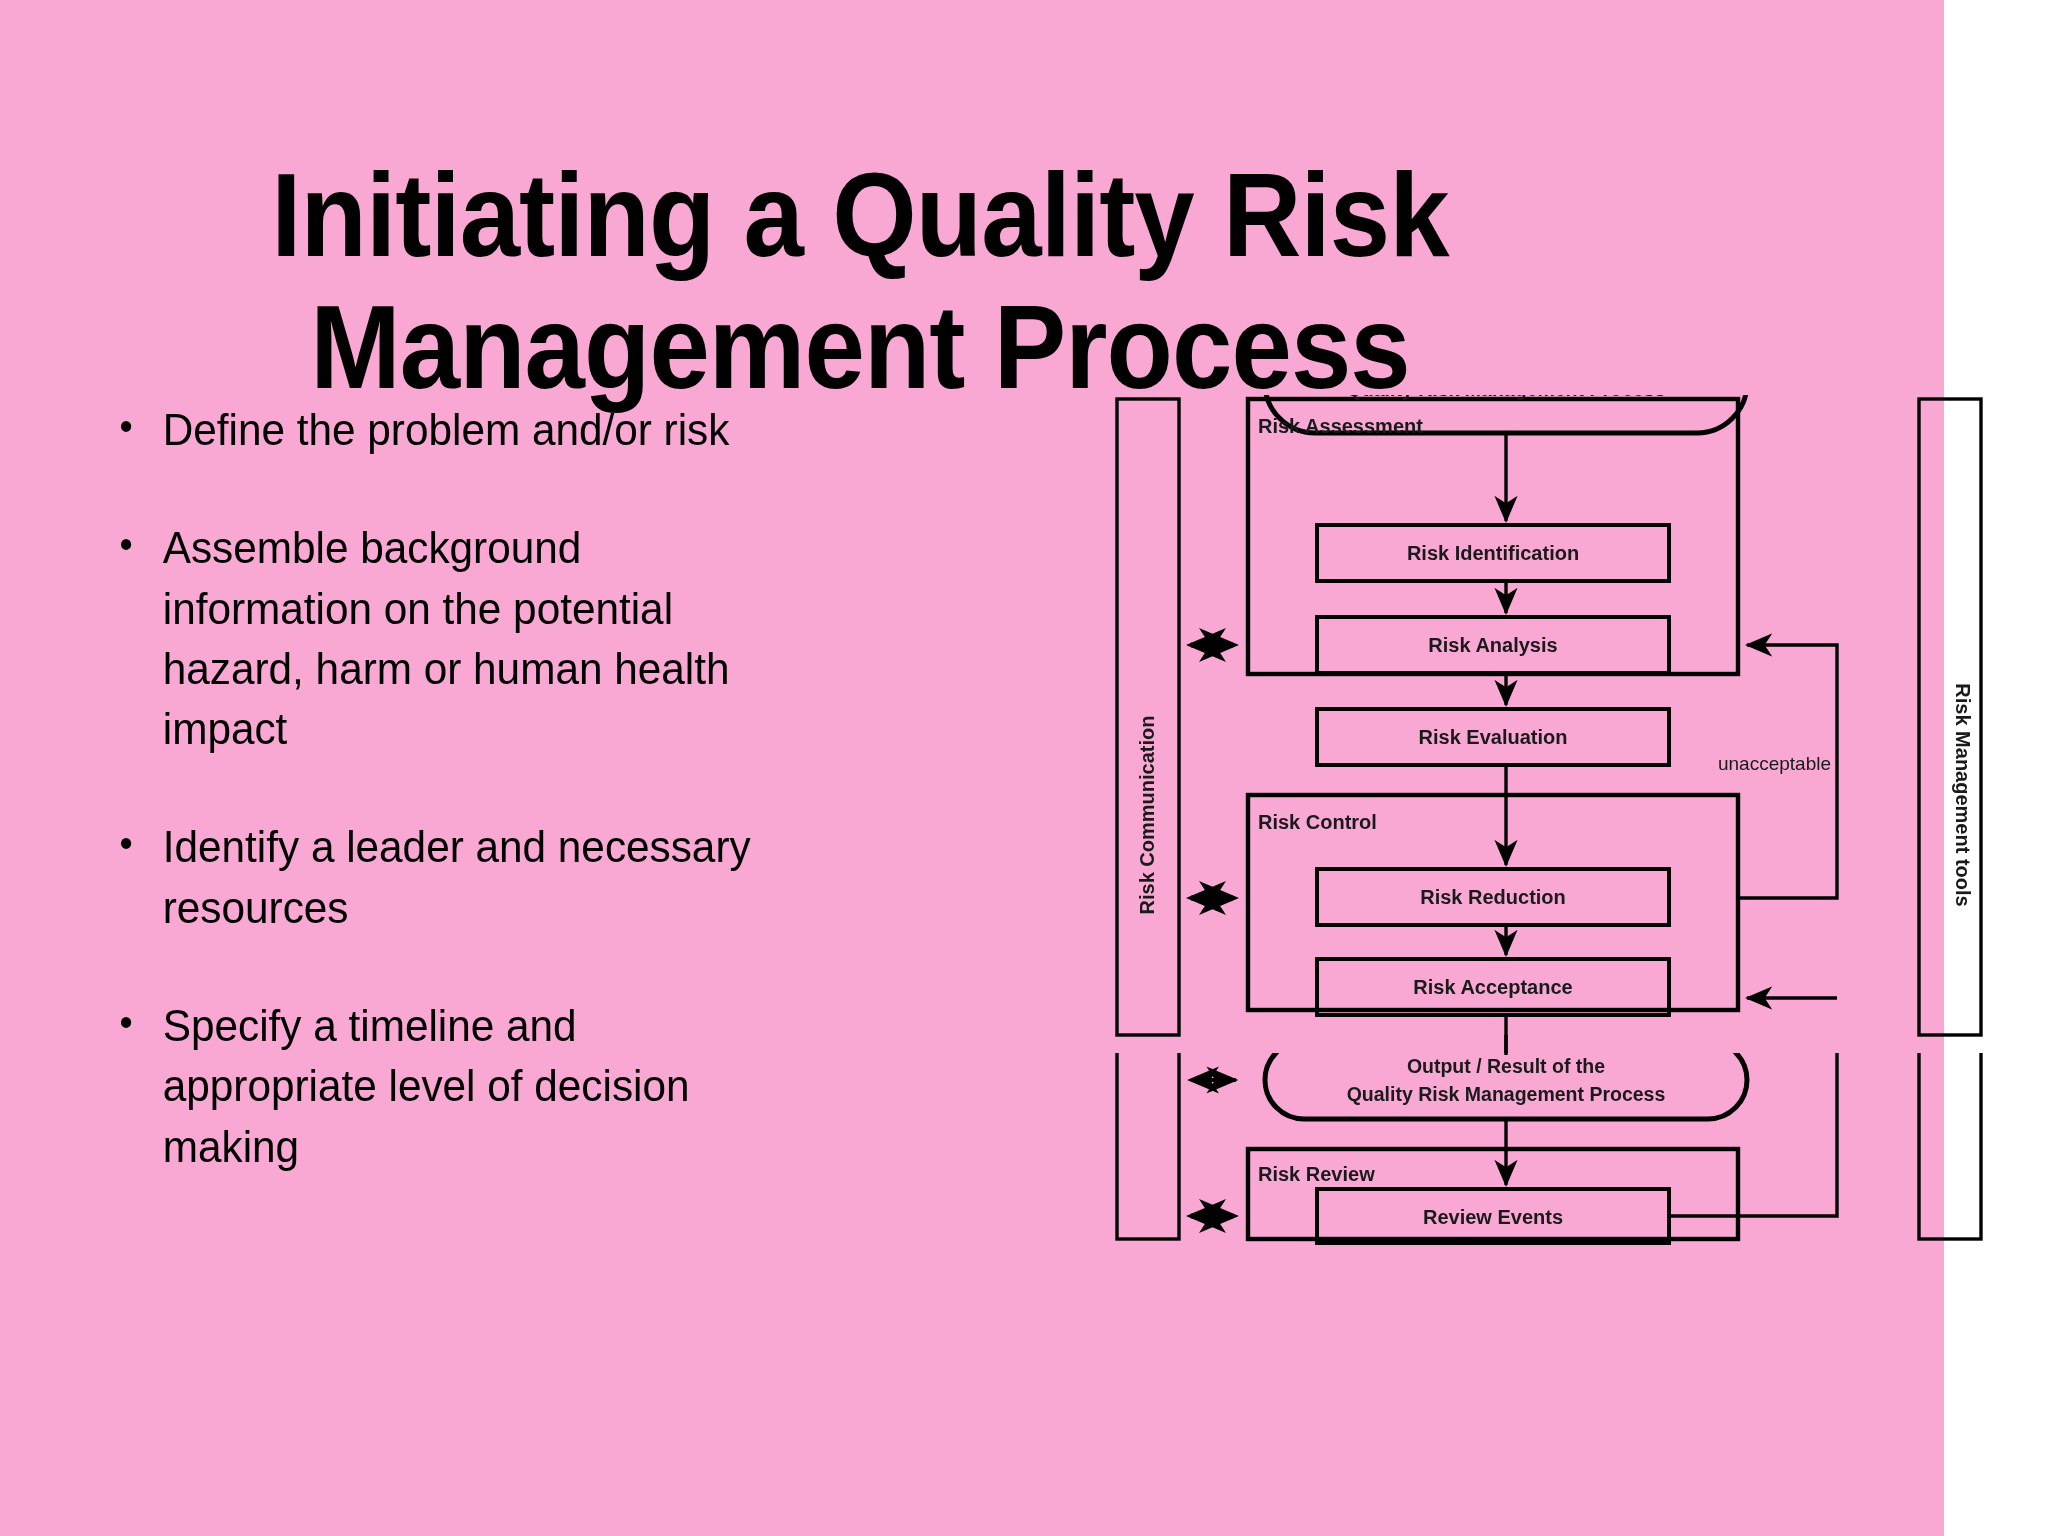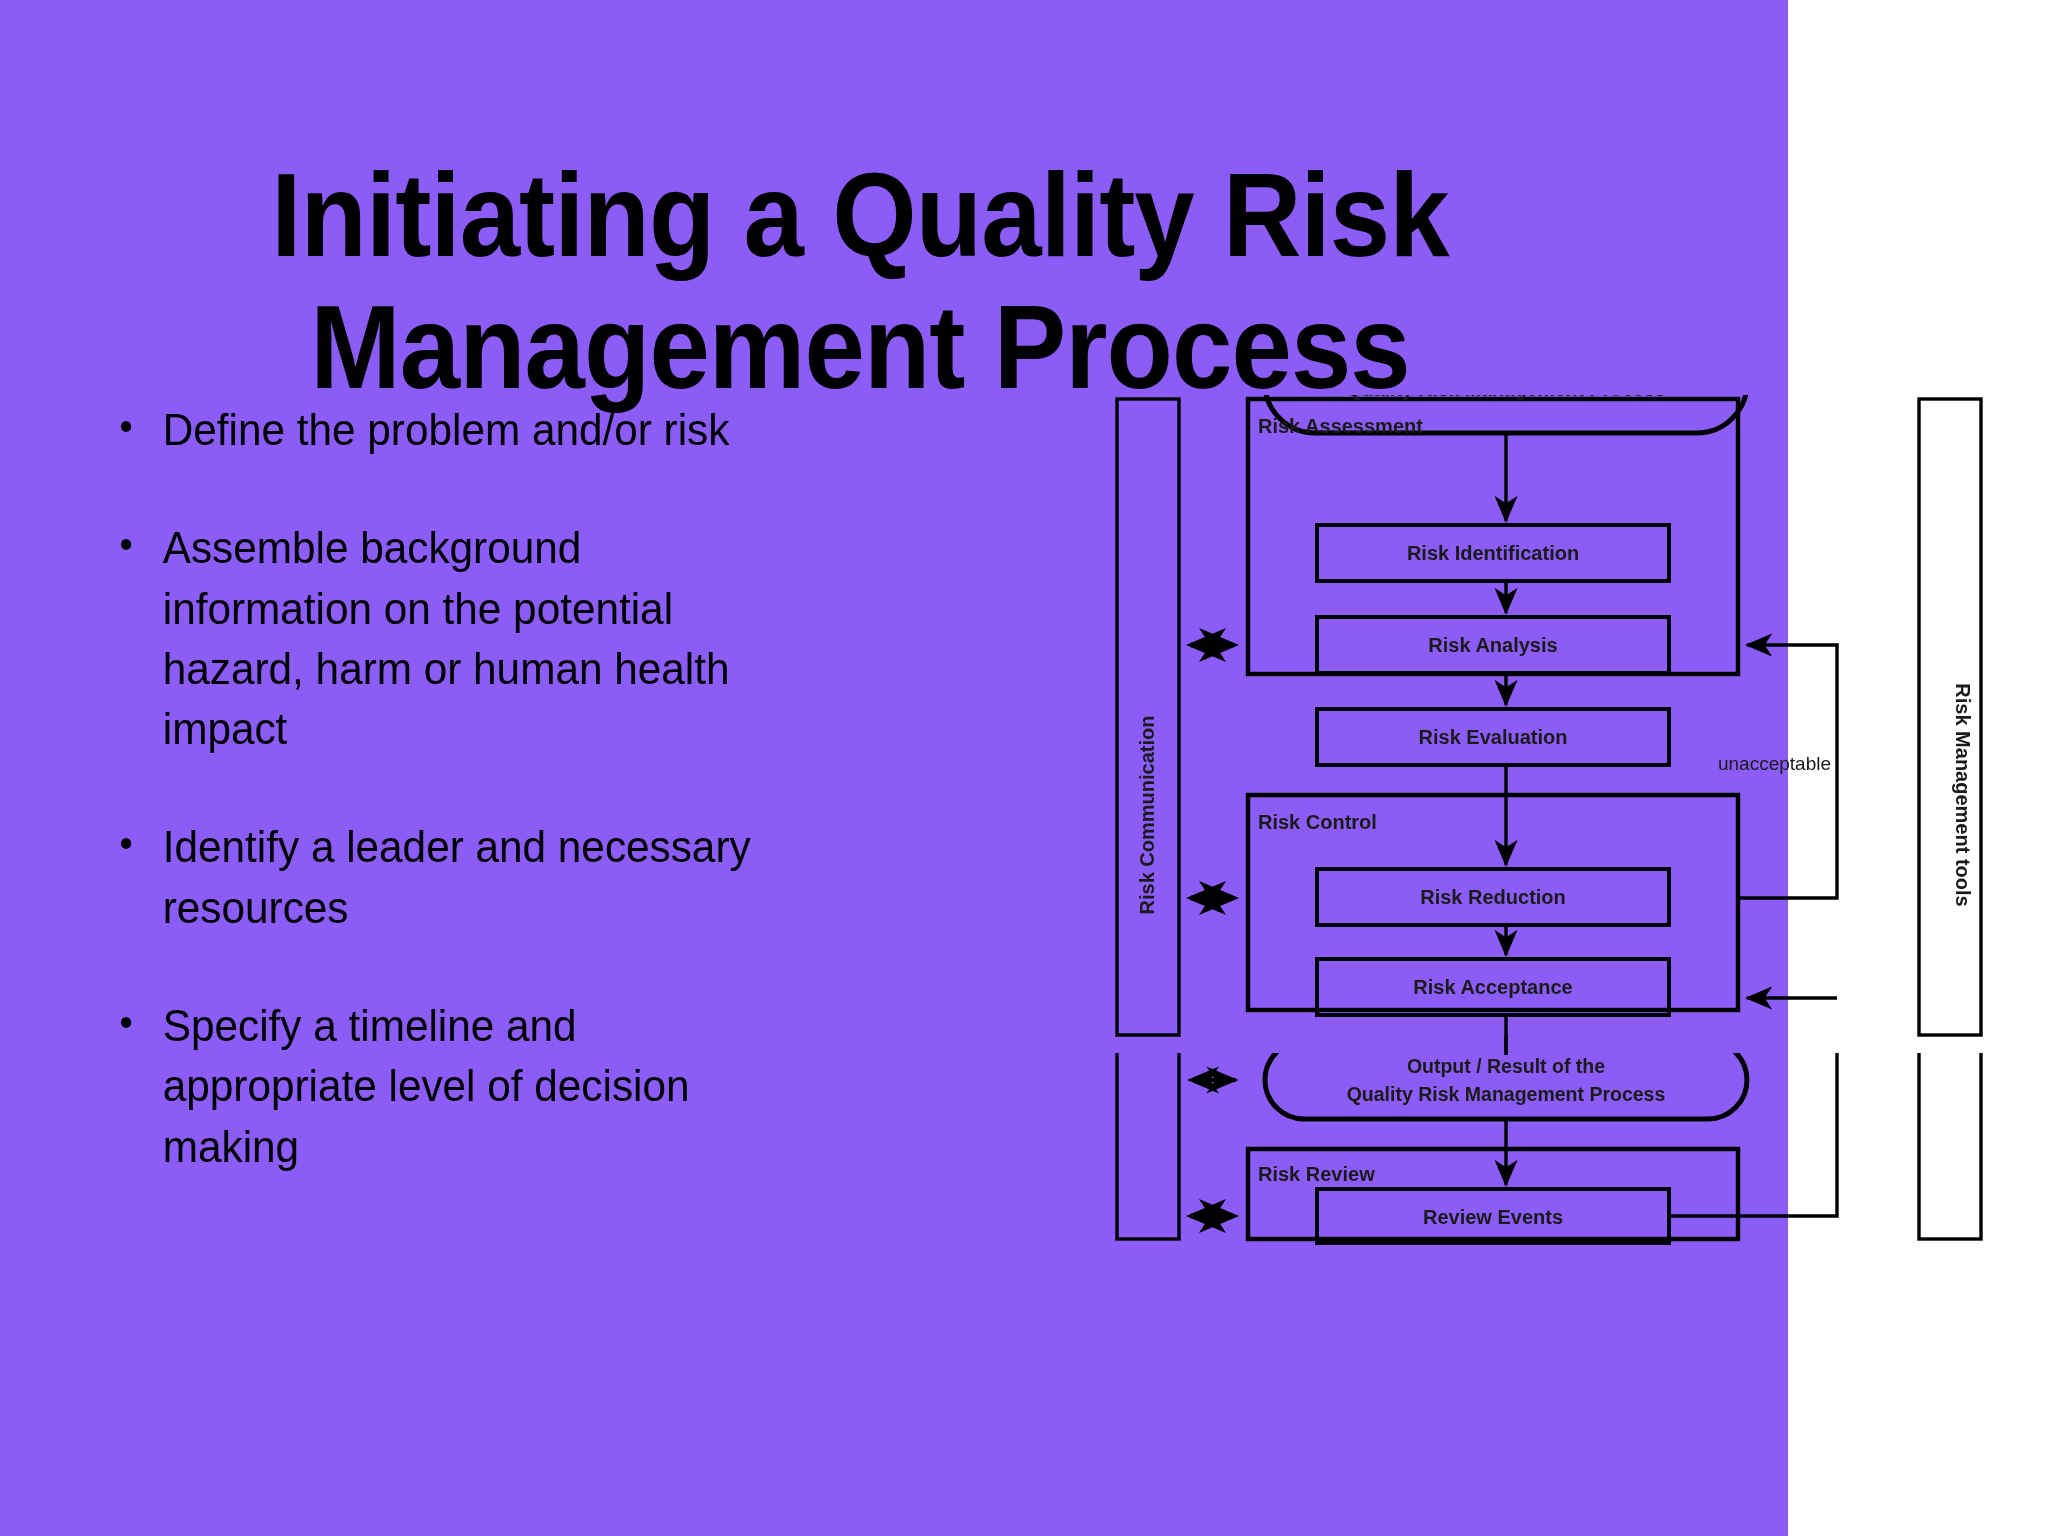--- a/index.html
+++ b/index.html
@@ -4,21 +4,21 @@
 <style>
   html,body{margin:0;padding:0;}
   body{
     width:2048px;height:1536px;
     background:#ffffff;
     font-family:"Liberation Sans","DejaVu Sans",sans-serif;
     color:#000000;
     overflow:hidden;
     position:relative;
   }
-  #slide{position:relative;width:1788px;height:1536px;background:#8b5cf6;}
+  #slide{position:relative;width:1944px;height:1536px;background:#f9a8d4;}
 
   
   #title{
     position:absolute;
     left:120px; top:70px; width:1480px;
     text-align:center;
     font-size:118px;
     line-height:1.12;
     font-weight:bold;
     letter-spacing:-1px;

